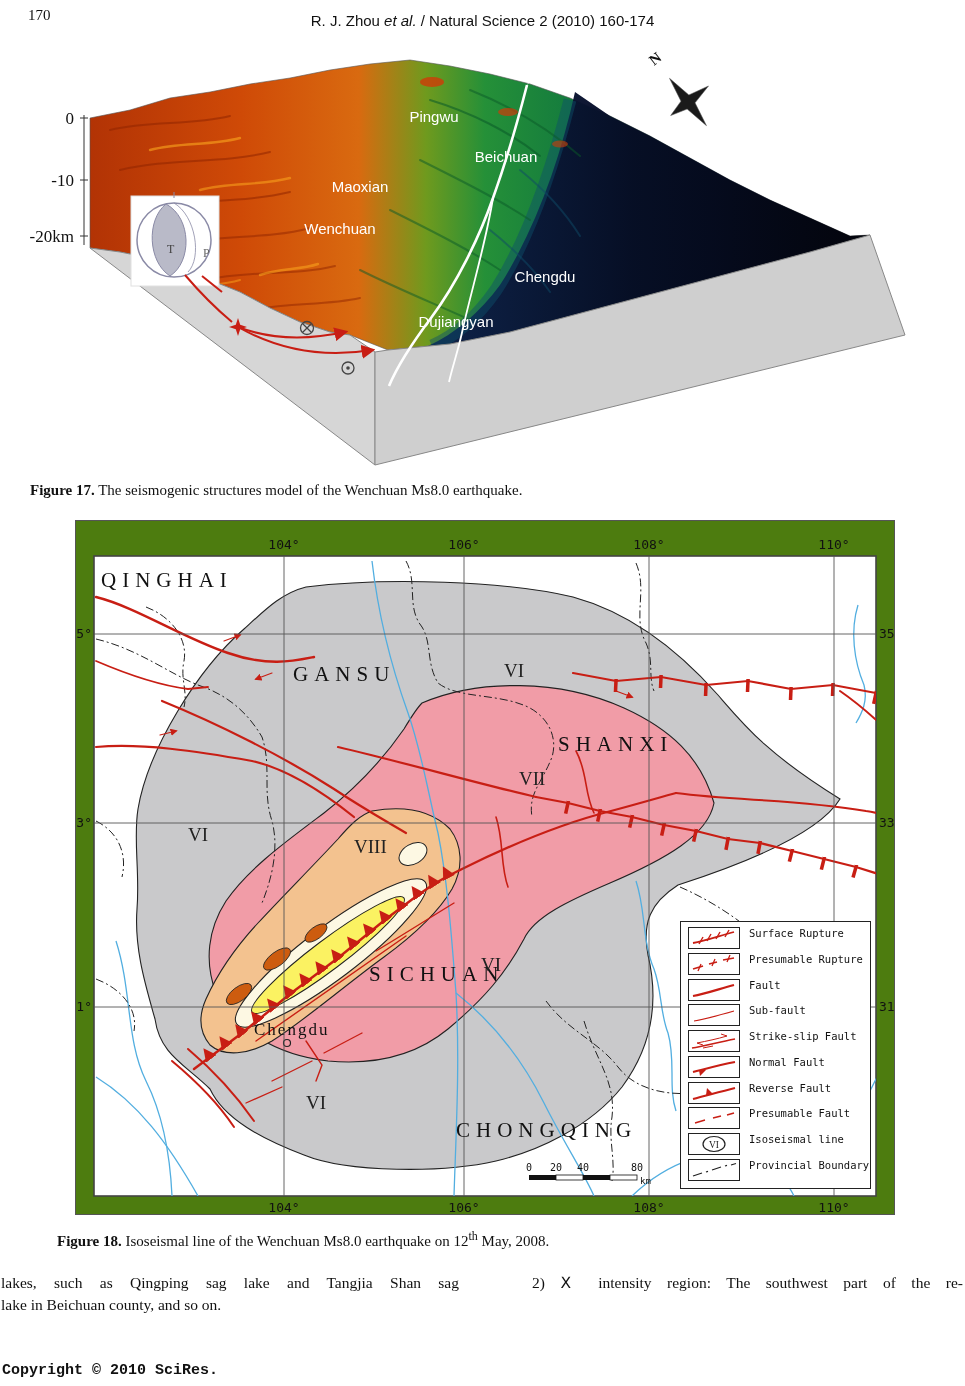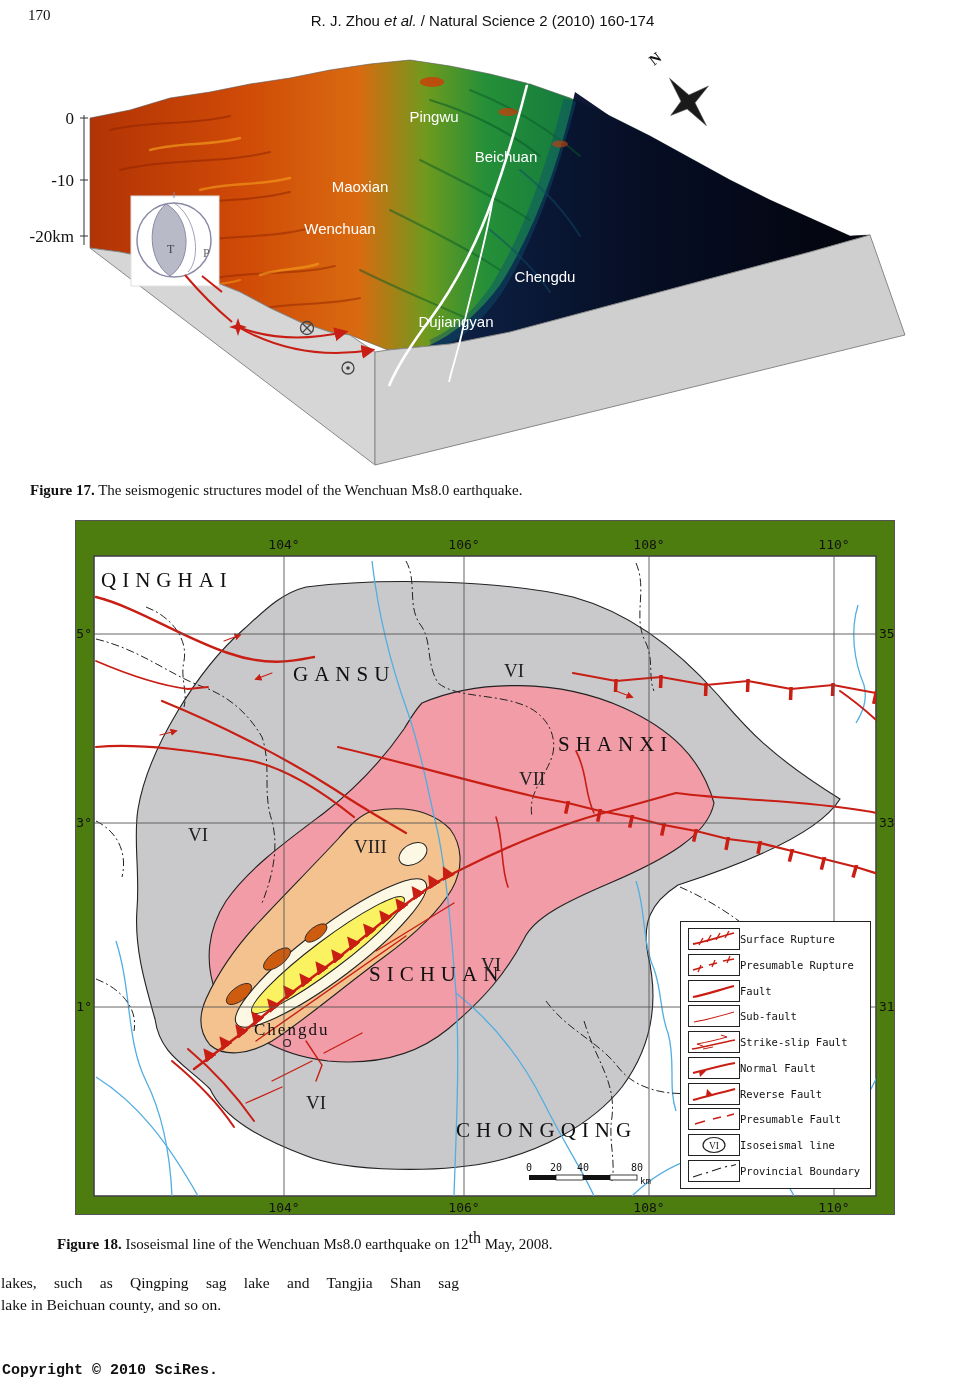--- a/index.html
+++ b/index.html
@@ -4,26 +4,26 @@
 <style>
   html,body{margin:0;padding:0;background:#ffffff;}
   body{width:965px;height:1386px;position:relative;font-family:"Liberation Serif",serif;color:#111;overflow:hidden;}
   .page-num{position:absolute;top:7px;left:28px;font-size:15px;}
   .hdr-title{position:absolute;top:12px;left:0;width:100%;text-align:center;font-family:"Liberation Sans",sans-serif;font-size:15px;}
   .fig17-wrap{position:absolute;top:40px;left:0;width:965px;height:435px;}
   .fig17-caption{position:absolute;top:482px;left:30px;width:680px;font-size:15px;}
   .fig18-box{position:absolute;top:520px;left:75px;width:818px;height:693px;border:1px solid #555;background:#4d7c0f;box-sizing:content-box;}
   .fig18-box svg.map{position:absolute;left:0;top:0;}
   .legend{position:absolute;left:604px;top:400px;width:191px;height:268px;border:1px solid #222;background:#fff;box-sizing:border-box;padding:5px 0 5px 7px;display:flex;flex-direction:column;justify-content:space-between;}
-  .lg-row{display:flex;align-items:center;height:24px;}
+  .lg-row{display:flex;align-items:flex-start;gap:9px;height:24px;}
   .lg-sym{width:50px;height:20px;border:1px solid #222;background:#fff;flex:0 0 auto;}
   .lg-label{font-family:"DejaVu Sans Mono",monospace;font-size:10.5px;color:#111;white-space:nowrap;}
   .fig18-caption{position:absolute;top:1229px;left:57px;width:740px;font-size:15px;}
   .cap-label{font-weight:bold;}
-  sup{font-size:16px;}
+  sup{font-size:12px;}
   .bodycols{position:absolute;top:1272px;left:0;width:965px;font-size:15.5px;line-height:21.5px;}
   .col-left{position:absolute;left:1px;top:0;width:458px;}
   .col-right{position:absolute;left:504px;top:0;width:459px;}
   .jline{text-align:justify;text-align-last:justify;}
   .nline{text-align:left;}
   .indent{text-indent:28px;}
   .footer-copy{position:absolute;top:1362px;left:2px;font-family:Liberation Mono, monospace;font-weight:bold;font-size:15px;}
   .footer-oa{position:absolute;top:1444px;right:3px;font-family:"Liberation Sans",sans-serif;font-weight:bold;font-size:15px;color:#e50000;}
   text{user-select:none;}
 </style>
@@ -429,17 +429,18 @@
 <div class="fig18-caption">
   <span class="cap-label">Figure 18.</span><span> Isoseismal line of the Wenchuan Ms8.0 earthquake on 12</span><sup>th</sup><span> May, 2008.</span>
 </div>
 
 <div class="bodycols">
   <div class="col-left">
     <div class="jline">lakes, such as Qingping sag lake and Tangjia Shan sag</div>
     <div class="nline">lake in Beichuan county, and so on.</div>
   </div>
   <div class="col-right">
+    <div class="jline indent">2) Ⅹ intensity region: The southwest part of the re-</div>
   </div>
 </div>
 
 <div class="footer-copy">Copyright © 2010 SciRes.</div>
 <div class="footer-oa">OPEN ACCESS</div>
 
 </body></html>

